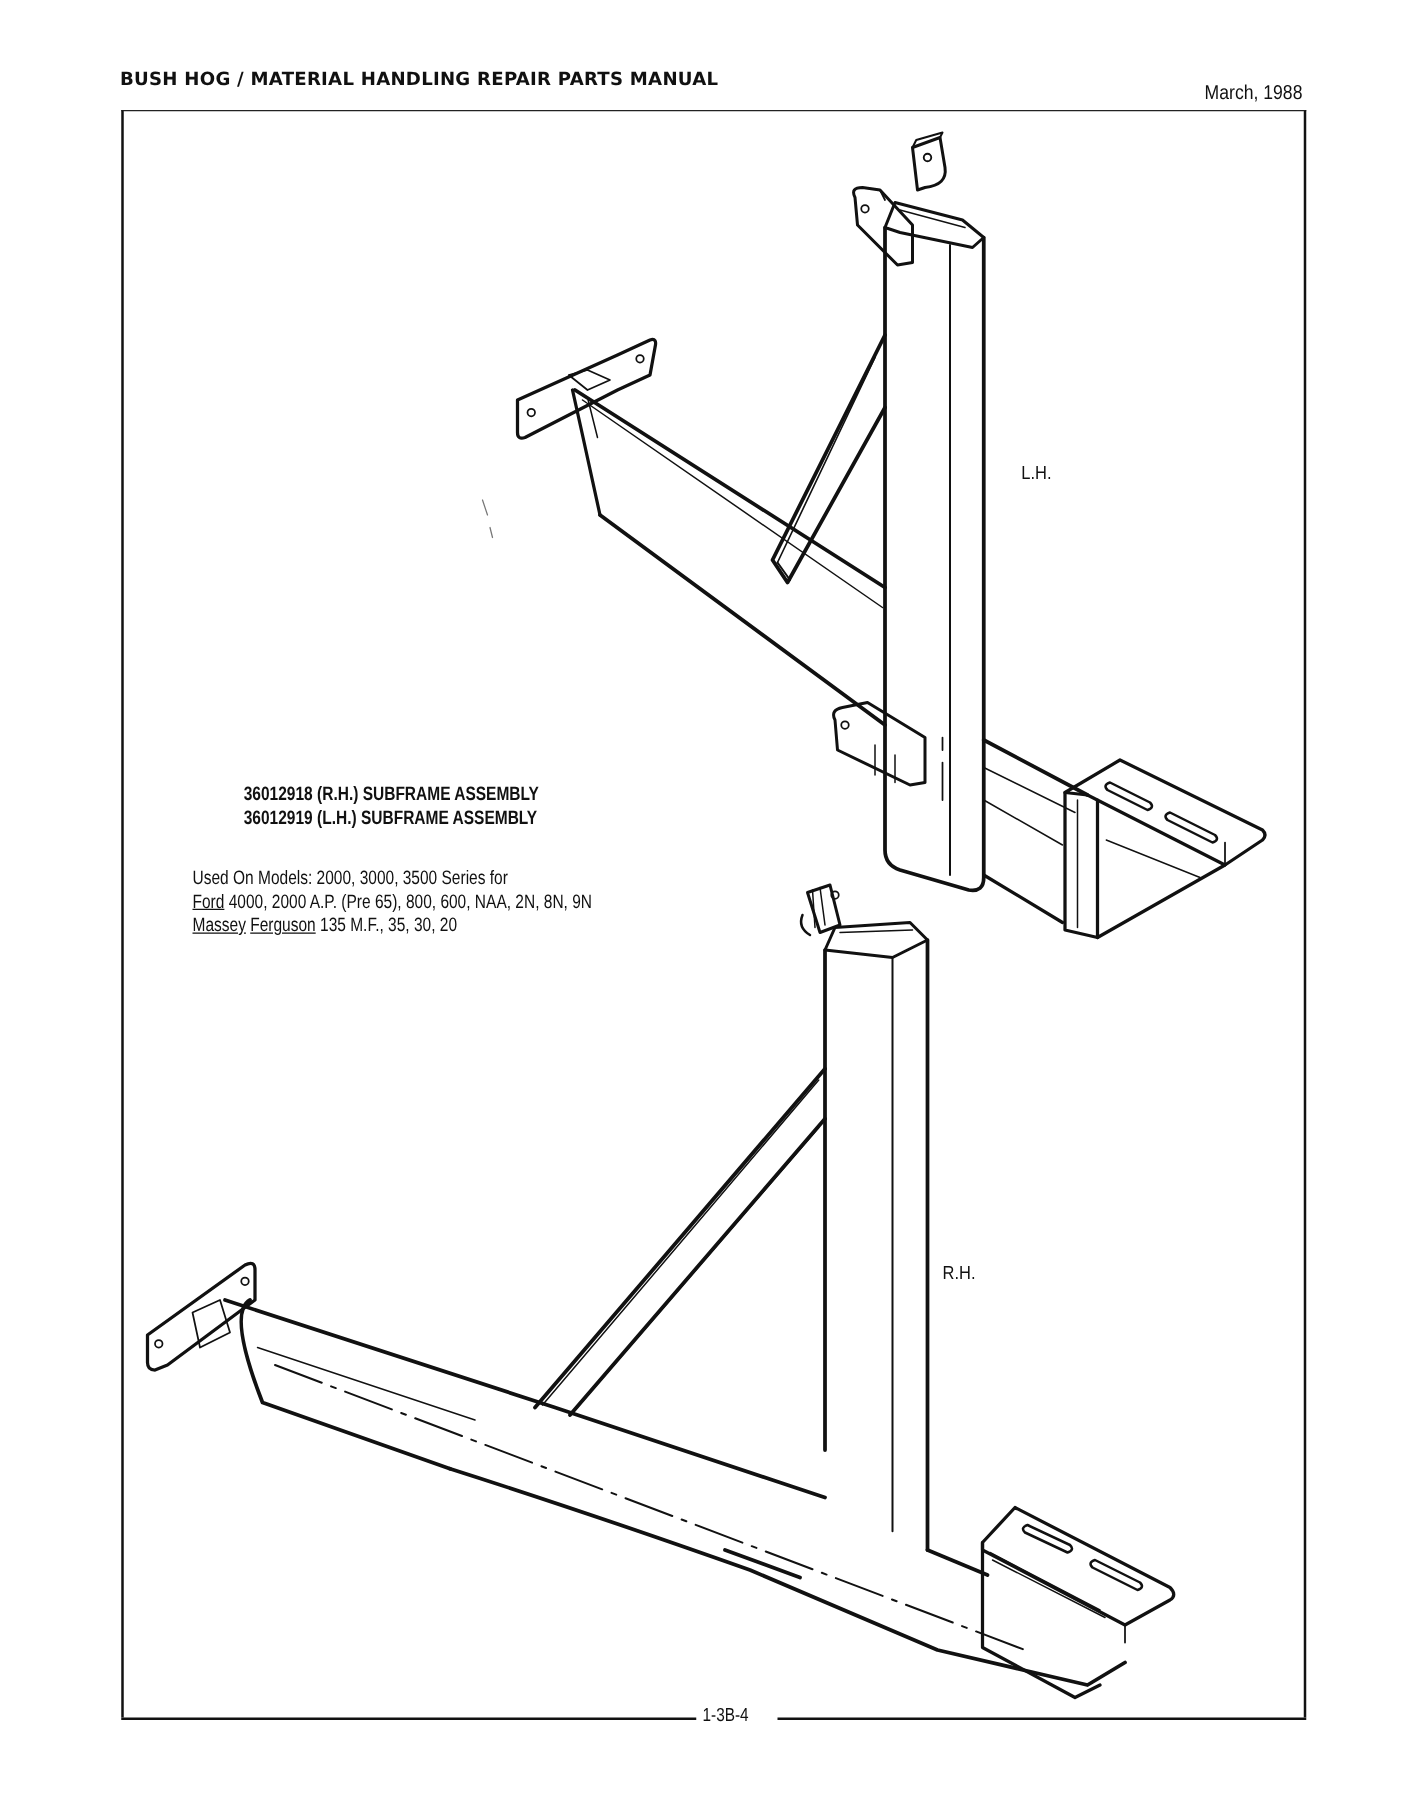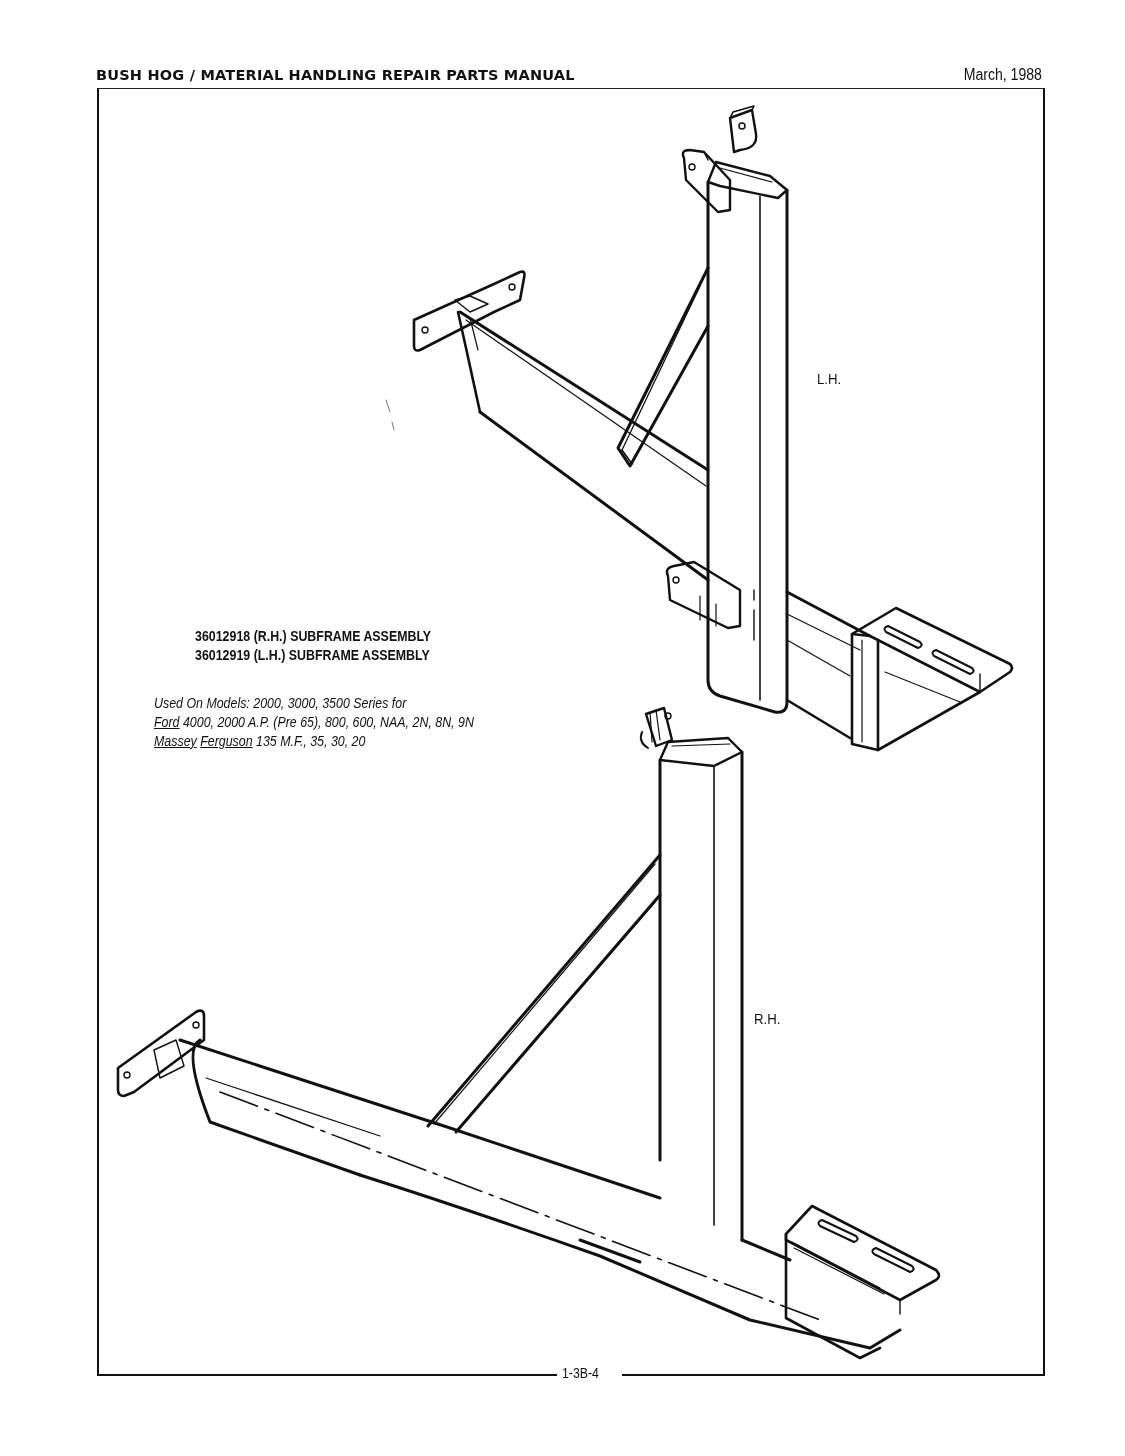--- a/index.html
+++ b/index.html
@@ -11,21 +11,21 @@
       width: 1125px;
       height: 1456px;
       position: relative;
       overflow: hidden;
       font-family: "Liberation Sans", sans-serif;
       color: #111111;
     }
     .header-title {
       position: absolute;
       left: 96px;
-      top: 67px;
+      top: 56px;
       font-family: "DejaVu Sans", sans-serif;
       font-weight: bold;
       font-size: 14.5px;
       letter-spacing: 0.2px;
       color: #111;
       white-space: nowrap;
     }
     .header-date {
       position: absolute;
       right: 83px;
@@ -102,21 +102,20 @@
       line-height: 19px;
       color: #111;
       transform: scaleX(0.8);
       transform-origin: left center;
       white-space: nowrap;
     }
     .models {
       position: absolute;
       left: 154px;
       top: 693px;
-      font-style: italic;
     }
     .model-line {
       font-size: 15.5px;
       line-height: 19px;
       color: #111;
       transform: scaleX(0.8);
       transform-origin: left center;
       white-space: nowrap;
     }
     .u { text-decoration: underline; }

